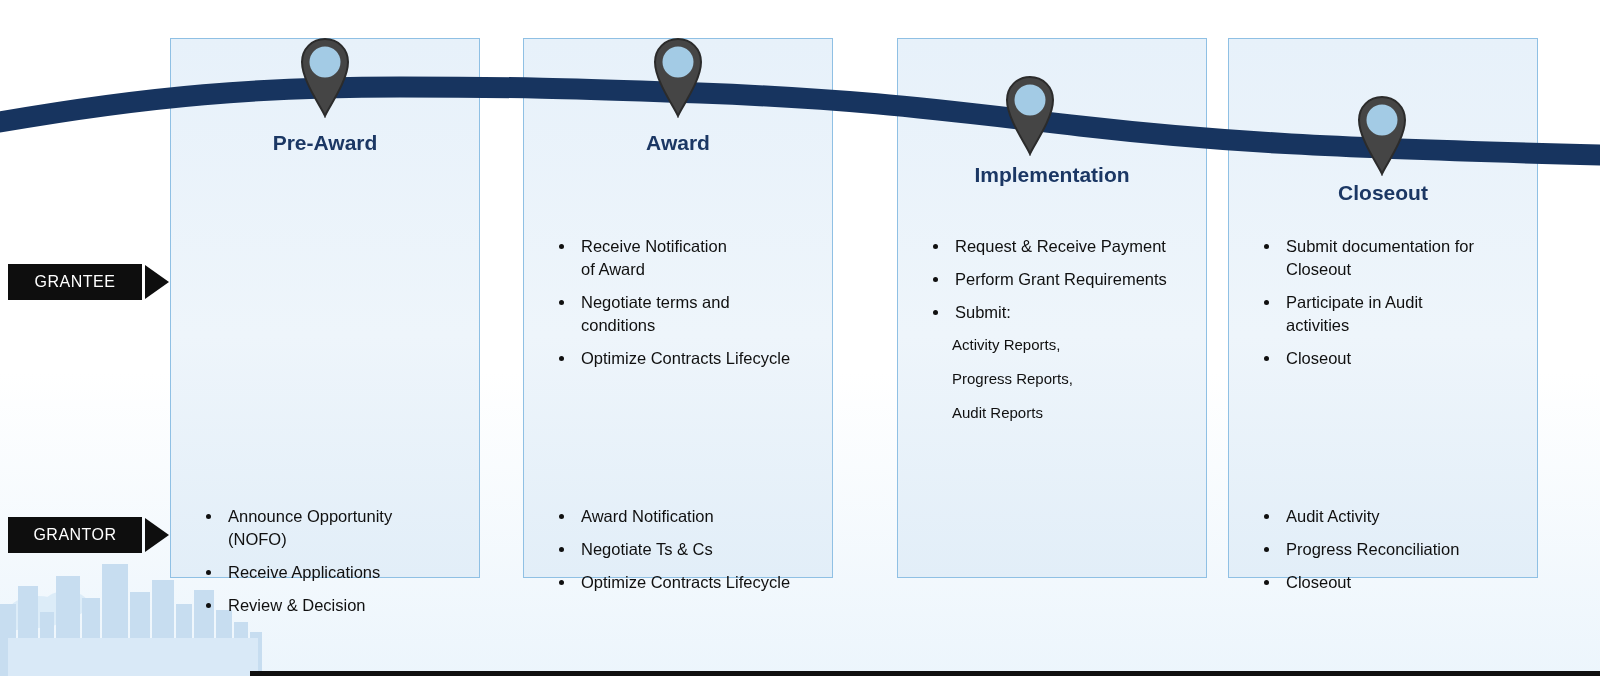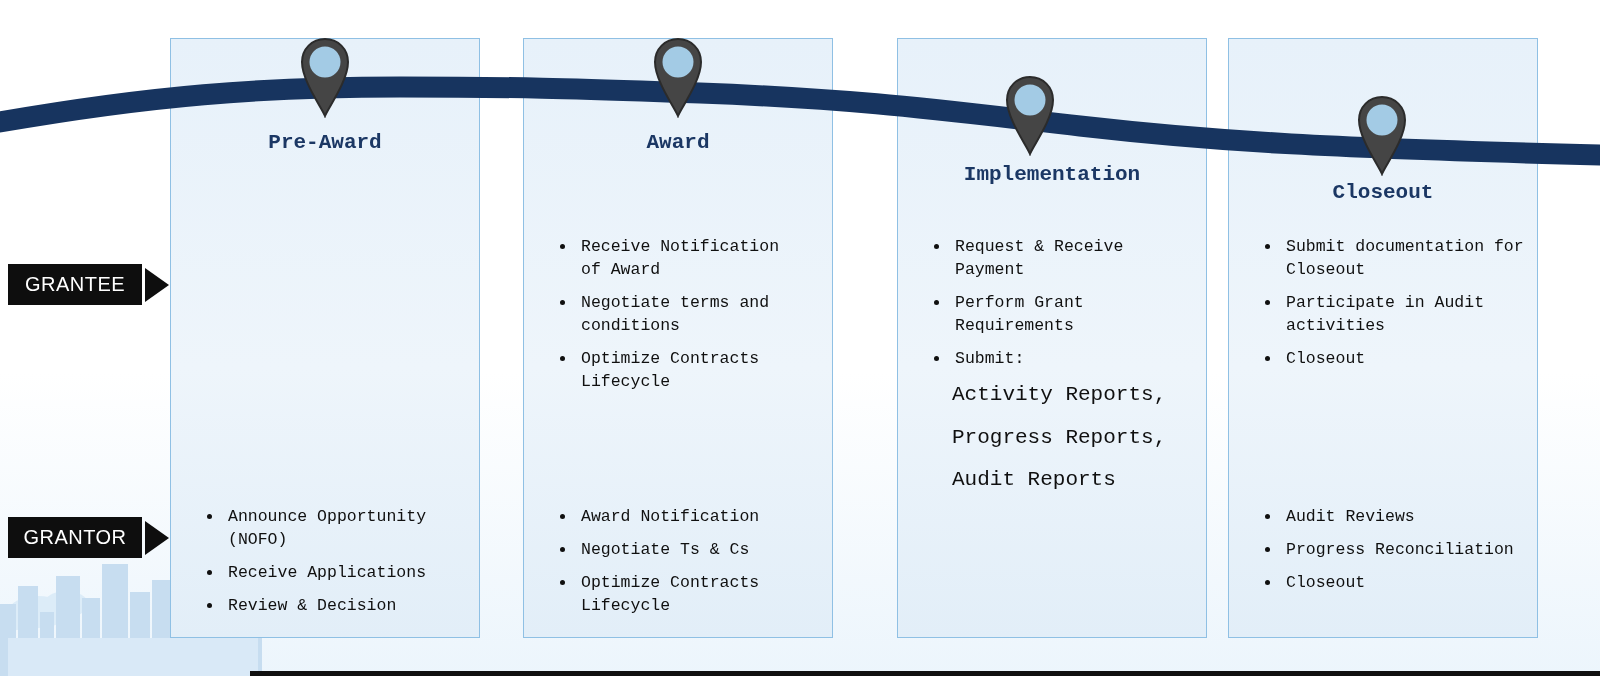--- a/index.html
+++ b/index.html
@@ -9,25 +9,24 @@
     overflow: hidden;
     font-family: "Liberation Sans", sans-serif;
     background: linear-gradient(180deg, #ffffff 0%, #ffffff 55%, #ecf5fc 100%);
   }
 
   
   .panel {
     position: absolute;
     top: 38px;
     width: 310px;
-    height: 600px;
+    height: 540px;
     border: 1.5px solid #8fc0e4;
     background: linear-gradient(180deg, #e7f1fa 0%, #eef5fb 55%, #e2eef8 100%);
     z-index: 1;
-    font-family: Liberation Mono, monospace;
   }
   .p1 { left: 170px; }
   .p2 { left: 523px; }
   .p3 { left: 897px; }
   .p4 { left: 1228px; }
 
   .phase-title {
     position: absolute;
     left: 0; right: 0;
     text-align: center;
@@ -50,21 +49,21 @@
     color: #101010;
   }
   .bullets li {
     margin-bottom: 10px;
     line-height: 1.4;
     padding-left: 5px;
     white-space: pre-line;
   }
   .bullets li.sub {
     list-style: none;
-    font-size: 21px;
+    font-size: 15px;
     margin-bottom: 13px;
     padding-left: 2px;
   }
   .grantee-list { top: 196px; }
   .grantor-list { top: 466px; }
   .p3 .grantor-list { padding-left: 52px; }
 
   
   .swoosh-svg {
     position: absolute;
@@ -91,21 +90,21 @@
     left: 8px;
     display: flex;
     align-items: center;
     z-index: 5;
   }
   .tag-grantee { top: 264px; }
   .tag-grantor { top: 517px; }
   .tag-box {
     background: #0e0e0e;
     color: #ffffff;
-    font-size: 20px;
+    font-size: 16px;
     padding: 9px 14px;
     min-width: 134px;
     text-align: center;
     letter-spacing: 0.5px;
   }
   .tag-arrow {
     width: 0; height: 0;
     border-top: 17px solid transparent;
     border-bottom: 17px solid transparent;
     border-left: 24px solid #0e0e0e;
@@ -196,21 +195,21 @@
 <section class="panel p4">
   <h2 class="phase-title">Closeout</h2>
   <ul class="bullets grantee-list">
     <li>Submit documentation for
 Closeout</li>
     <li>Participate in Audit
 activities</li>
     <li>Closeout</li>
   </ul>
   <ul class="bullets grantor-list">
-    <li>Audit Reviews</li>
+    <li>Audit Activity</li>
     <li>Progress Reconciliation</li>
     <li>Closeout</li>
   </ul>
 </section>
 
 <svg class="swoosh-svg" viewBox="0 0 1600 676">
   <path d="M0 122 C150 96 260 87 400 87 C540 87 580 89 700 93 C860 99 940 110 1080 126 C1220 142 1330 148 1600 155" fill="none" stroke="#17345f" stroke-width="21" stroke-linecap="round"></path>
 </svg>
 
 <svg class="pin pin1" viewBox="0 0 60 84">

